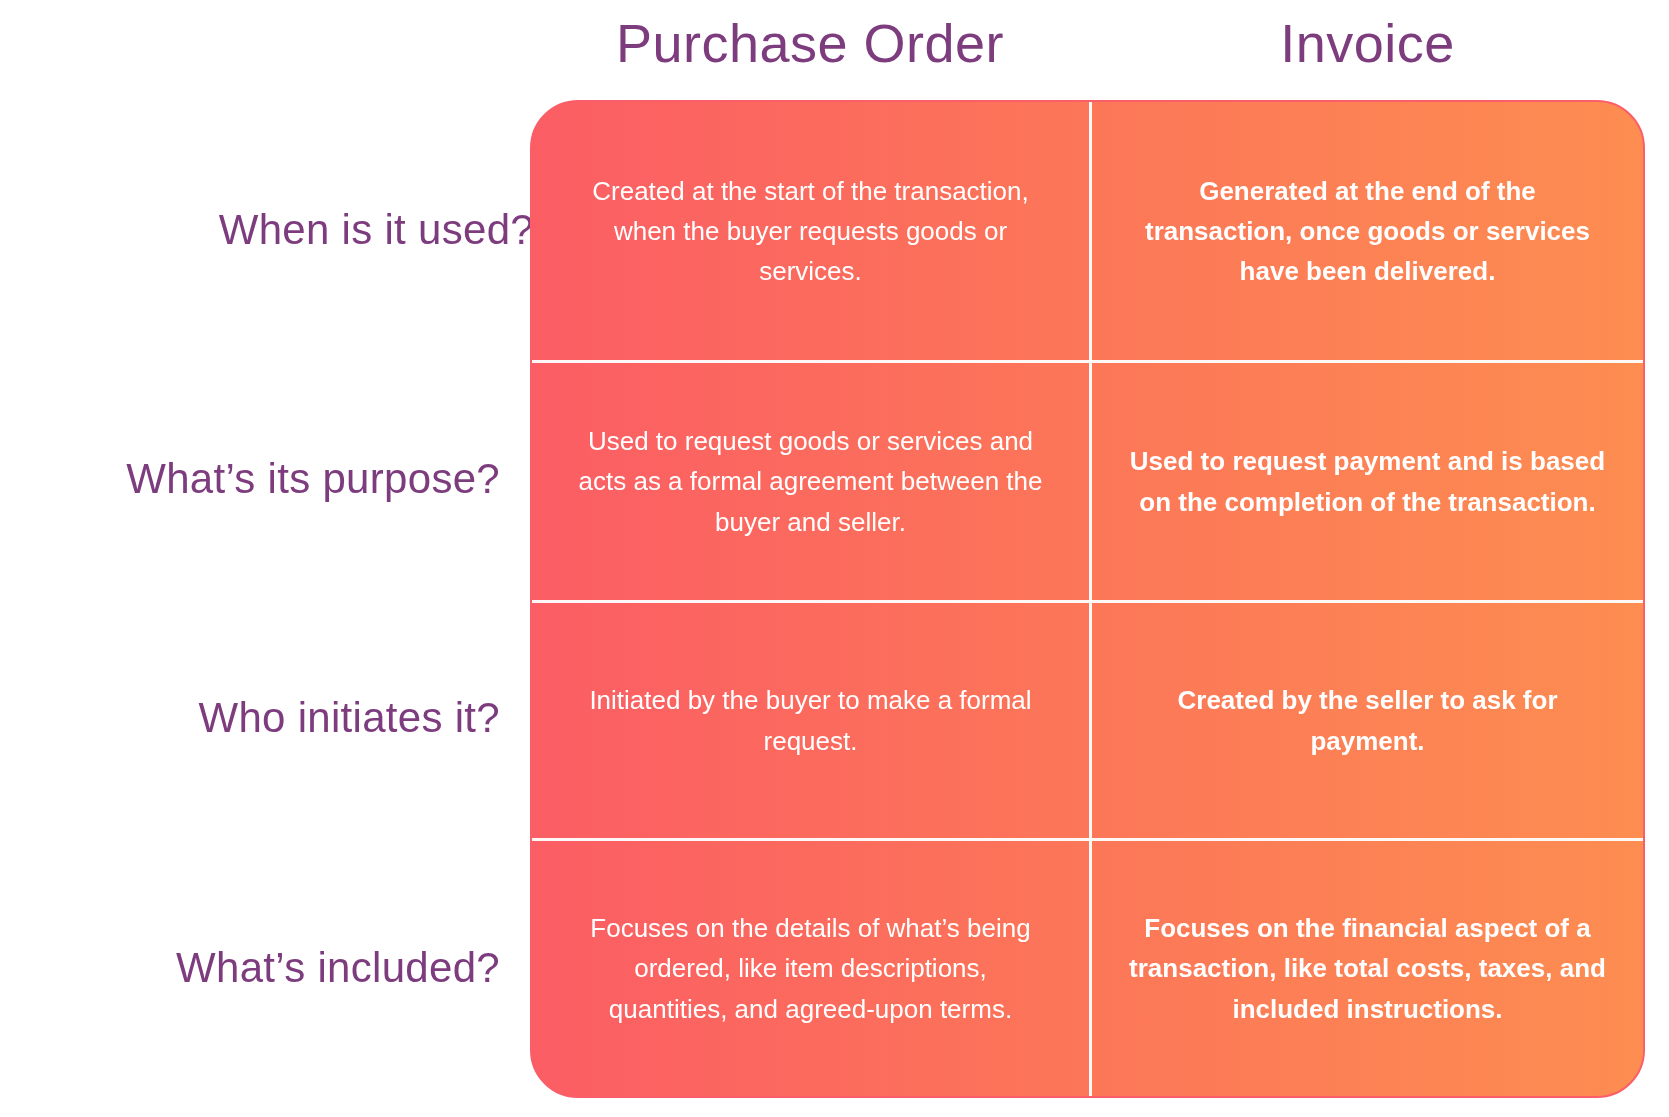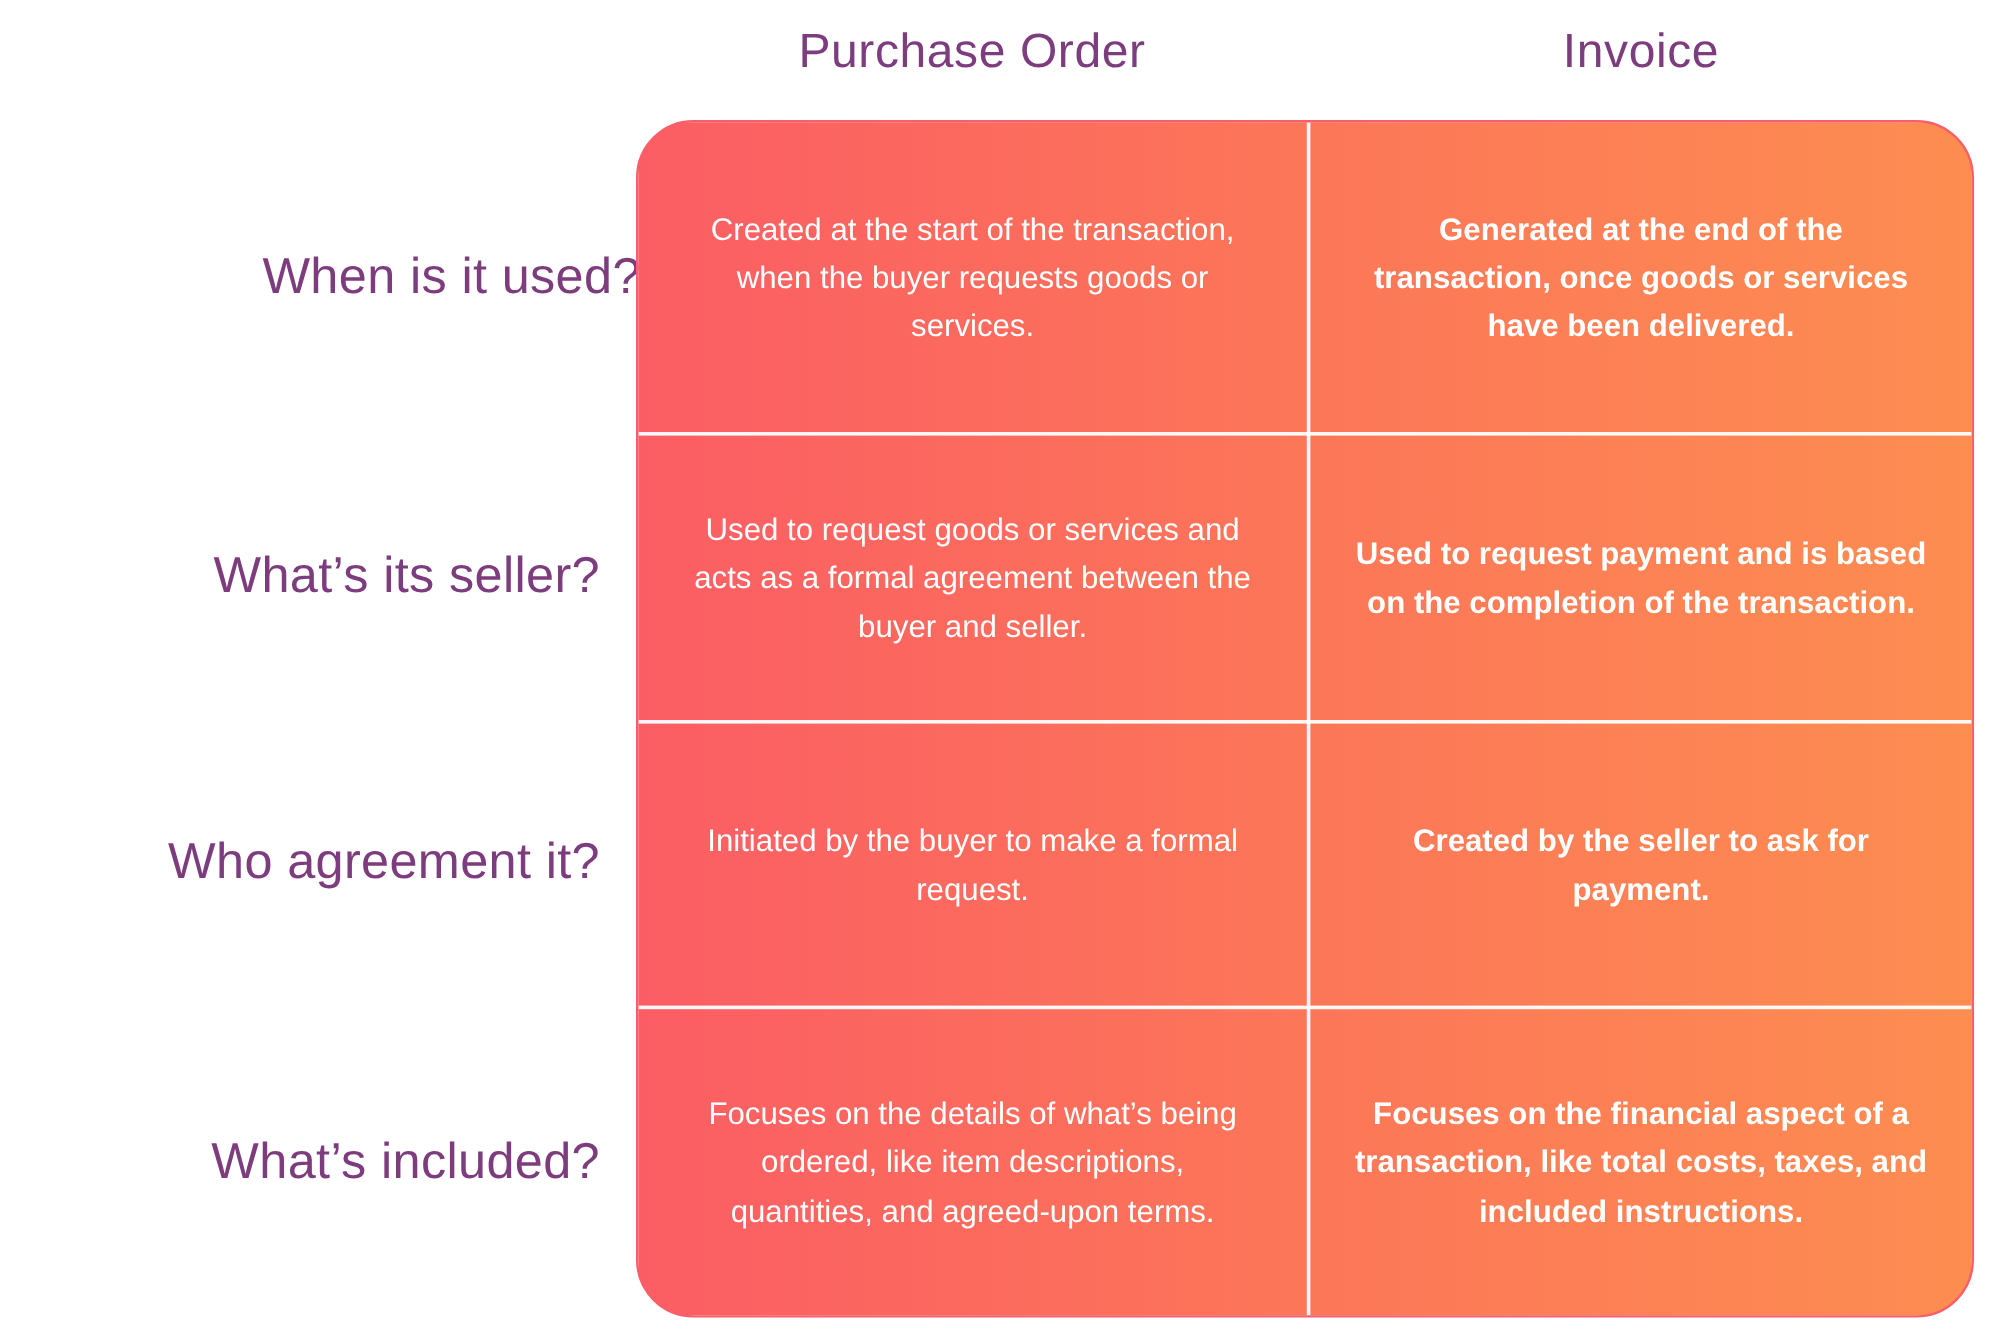--- a/index.html
+++ b/index.html
@@ -7,21 +7,21 @@
     position:relative;
     width:1669px;height:1117px;
     background:#ffffff;
     font-family:"Liberation Sans", sans-serif;
     overflow:hidden;
   }
   .col-header{
     position:absolute;
     top:10px;height:66px;
     display:flex;align-items:center;justify-content:center;
-    font-size:40px;
+    font-size:54px;
     font-weight:500;
     color:#7d3c7e;
     letter-spacing:0.5px;
   }
   .col-header.po{left:530px;width:560px;}
   .col-header.inv{left:1090px;width:555px;}
   .row-label{
     position:absolute;
     left:0;width:500px;
     display:flex;align-items:center;justify-content:flex-end;
@@ -78,22 +78,22 @@
 </style>
 </head>
 <body>
 
 <div class="page">
 
   <div class="col-header po">Purchase Order</div>
   <div class="col-header inv">Invoice</div>
 
   <div class="row-label r1">When is it used?</div>
-  <div class="row-label r2">What’s its seller?</div>
-  <div class="row-label r3">Who agreement it?</div>
+  <div class="row-label r2">What’s its purpose?</div>
+  <div class="row-label r3">Who initiates it?</div>
   <div class="row-label r4">What’s included?</div>
 
   <div class="card">
     <div class="v-divider"></div>
     <div class="h-divider d1"></div>
     <div class="h-divider d2"></div>
     <div class="h-divider d3"></div>
 
     <div class="cell r1 c1">
       <span>Created at the start of the transaction, when the buyer requests goods or services.</span>

